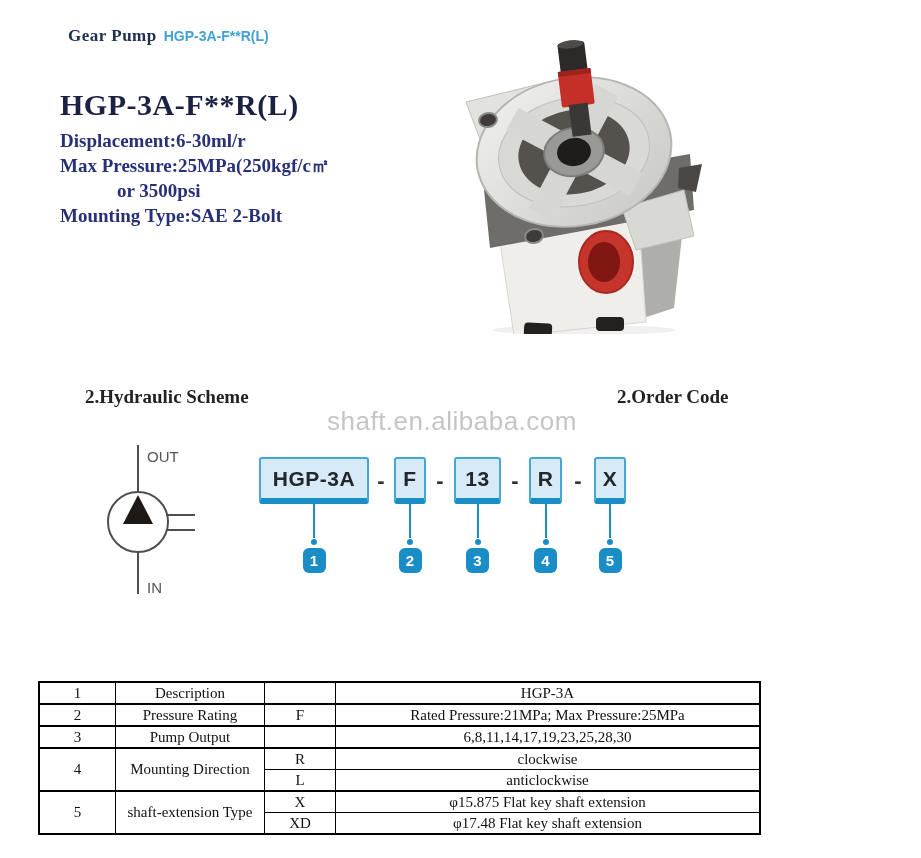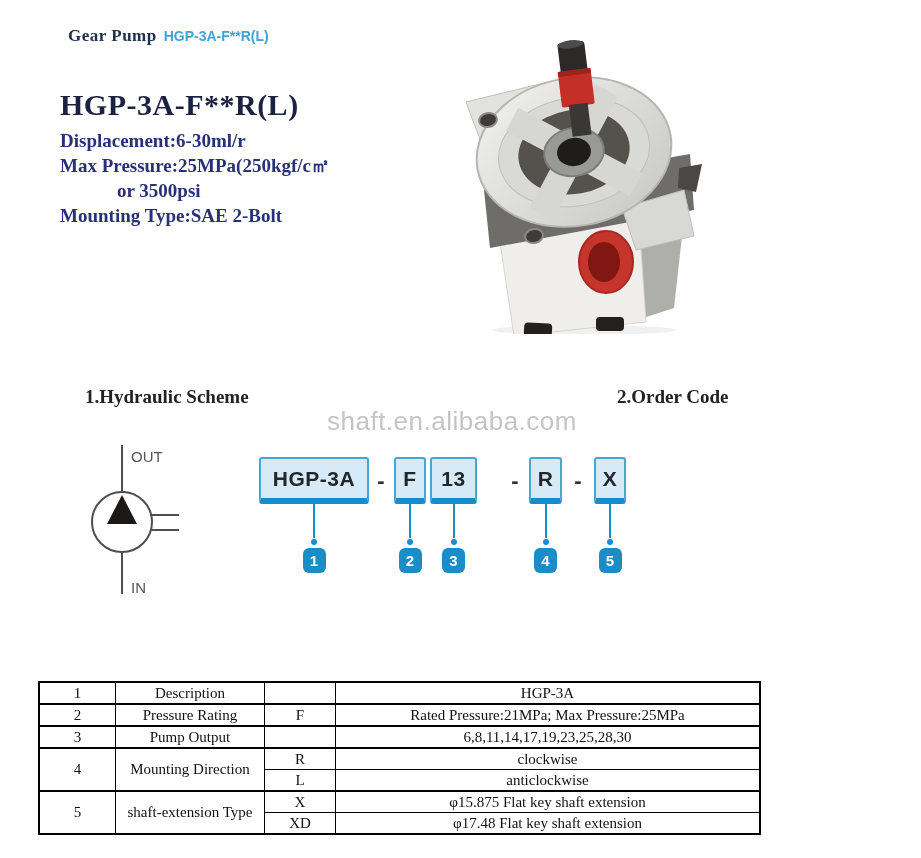--- a/index.html
+++ b/index.html
@@ -27,21 +27,21 @@
   .sec-h1 { left:85px; }
   .sec-h2 { left:617px; }
 
   
   .watermark {
     position:absolute; left:327px; top:406px;
     font:26px "Liberation Sans", sans-serif; color:#c5c5c5; letter-spacing:0.5px;
   }
 
   
-  .scheme { position:absolute; left:75px; top:432px; width:130px; height:178px; }
+  .scheme { position:absolute; left:91px; top:432px; width:130px; height:178px; }
   .scheme text { font:15px "Liberation Sans", sans-serif; fill:#555; }
 
   
   .seg { position:absolute; top:457px; display:flex; flex-direction:column; align-items:center; }
   .code-box {
     width:100%; height:47px; box-sizing:border-box;
     background:#d7eaf7; border:2px solid #45a7d6; border-bottom:6px solid #1b8dc6;
     border-radius:3px; display:flex; align-items:center; justify-content:center;
     font:bold 21px "Liberation Sans", sans-serif; color:#23262b; letter-spacing:0.5px;
   }
@@ -133,21 +133,21 @@
       </g>
 
       <ellipse cx="180" cy="222" rx="27" ry="31" fill="#c5352b" stroke="#a92a22" stroke-width="2"></ellipse>
       <ellipse cx="178" cy="222" rx="16" ry="20" fill="#801712"></ellipse>
 
       <rect x="98" y="283" width="28" height="14" rx="4" fill="#23211f" transform="rotate(3 112 290)"></rect>
       <rect x="170" y="277" width="28" height="14" rx="4" fill="#23211f"></rect>
     </svg>
   </div>
 
-  <div class="sec-h sec-h1">1.Hydraulic Scheme</div>
+  <div class="sec-h sec-h1">2.Hydraulic Scheme</div>
   <div class="sec-h sec-h2">2.Order Code</div>
 
   <div class="watermark">shaft.en.alibaba.com</div>
 
   <div class="scheme">
     <svg width="130" height="178" viewBox="0 0 130 178">
       <line x1="47" y1="13" x2="47" y2="60" stroke="#4e4e4e" stroke-width="2"></line>
       <text x="56" y="30">OUT</text>
       <circle cx="47" cy="90" r="30" fill="none" stroke="#4e4e4e" stroke-width="2"></circle>
       <polygon points="47,63 32,92 62,92" fill="#1d1916"></polygon>
@@ -165,21 +165,21 @@
     <div class="badge">1</div>
   </div>
   <div class="dash" style="left:374px;">-</div>
   <div class="seg" style="left:394px; width:32px;">
     <div class="code-box">F</div>
     <div class="drop-line"></div>
     <div class="dot"></div>
     <div class="badge">2</div>
   </div>
   <div class="dash" style="left:433px;">-</div>
-  <div class="seg" style="left:430px; width:47px;">
+  <div class="seg" style="left:454px; width:47px;">
     <div class="code-box">13</div>
     <div class="drop-line"></div>
     <div class="dot"></div>
     <div class="badge">3</div>
   </div>
   <div class="dash" style="left:508px;">-</div>
   <div class="seg" style="left:529px; width:33px;">
     <div class="code-box">R</div>
     <div class="drop-line"></div>
     <div class="dot"></div>

